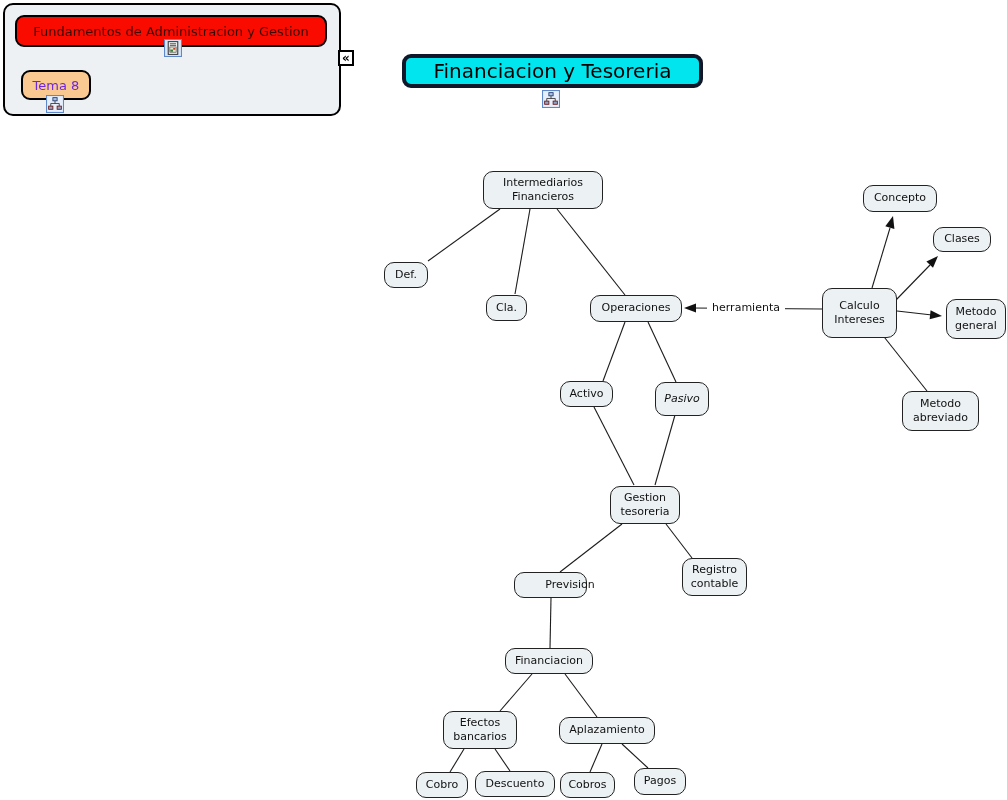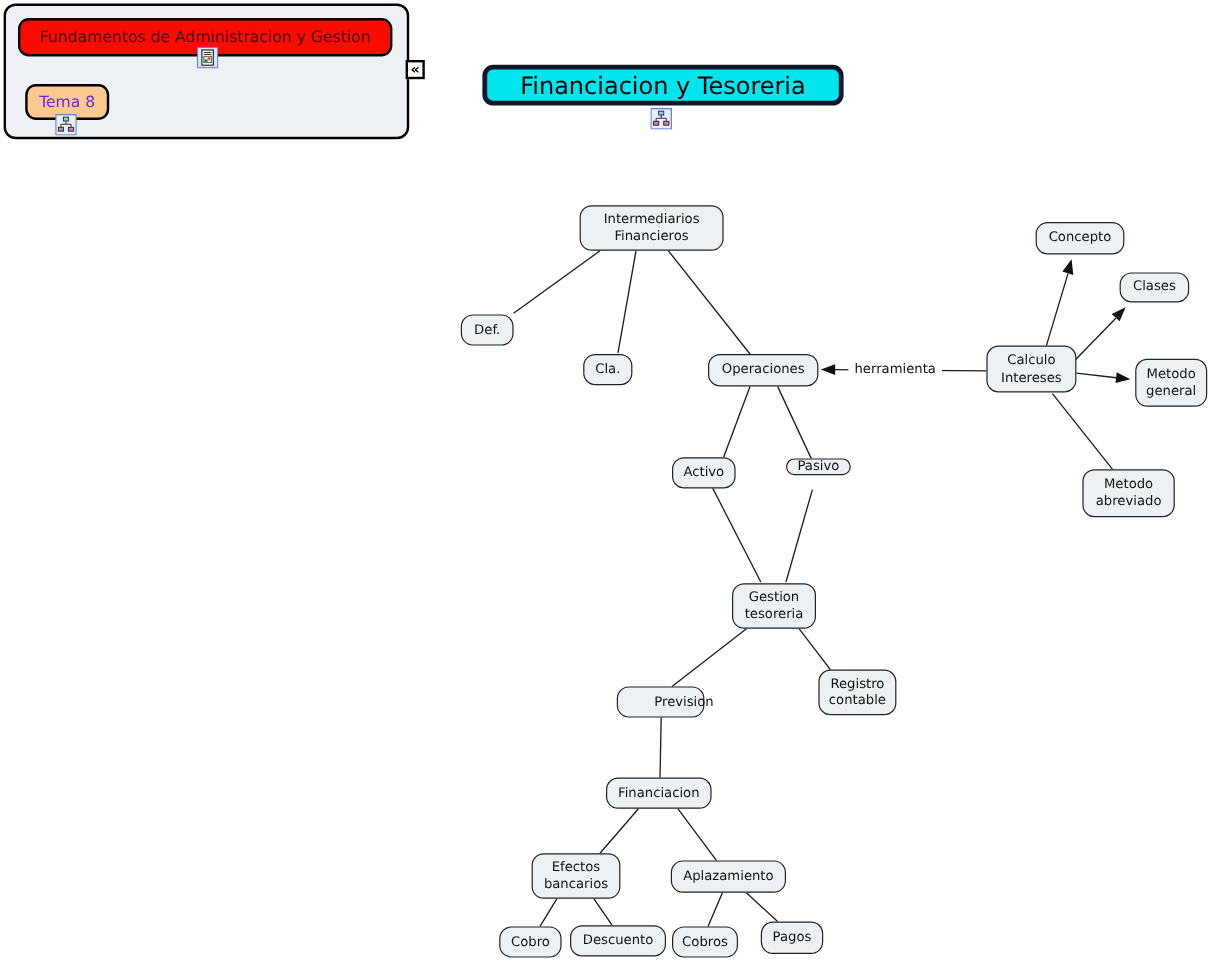--- a/index.html
+++ b/index.html
@@ -138,35 +138,35 @@
   </svg>
 
   <div class="link-label" style="left:707px;top:301px;width:78px;">herramienta</div>
 
   <div class="node" style="left:483px;top:171px;width:120px;height:38px;">Intermediarios
 Financieros</div>
   <div class="node" style="left:384px;top:262px;width:44px;height:26px;">Def.</div>
   <div class="node" style="left:486px;top:295px;width:41px;height:26px;">Cla.</div>
   <div class="node" style="left:590px;top:295px;width:92px;height:27px;">Operaciones</div>
   <div class="node" style="left:560px;top:381px;width:53px;height:26px;">Activo</div>
-  <div class="node" style="left:655px;top:382px;width:54px;height:14px;">Pasivo</div>
+  <div class="node" style="left:655px;top:382px;width:54px;height:34px;font-style:italic;">Pasivo</div>
   <div class="node" style="left:610px;top:486px;width:70px;height:38px;">Gestion
 tesoreria</div>
   <div class="node" style="left:514px;top:572px;width:73px;height:26px;padding-left:39px;">Prevision</div>
   <div class="node" style="left:682px;top:558px;width:65px;height:38px;">Registro
 contable</div>
   <div class="node" style="left:505px;top:648px;width:88px;height:26px;">Financiacion</div>
   <div class="node" style="left:443px;top:711px;width:74px;height:38px;">Efectos
 bancarios</div>
   <div class="node" style="left:559px;top:717px;width:96px;height:27px;">Aplazamiento</div>
   <div class="node" style="left:416px;top:772px;width:52px;height:26px;">Cobro</div>
   <div class="node" style="left:475px;top:771px;width:80px;height:26px;">Descuento</div>
   <div class="node" style="left:560px;top:772px;width:55px;height:26px;">Cobros</div>
   <div class="node" style="left:634px;top:768px;width:52px;height:27px;">Pagos</div>
-  <div class="node" style="left:822px;top:288px;width:75px;height:39px;">Calculo
+  <div class="node" style="left:822px;top:288px;width:75px;height:50px;">Calculo
 Intereses</div>
   <div class="node" style="left:863px;top:185px;width:74px;height:27px;">Concepto</div>
   <div class="node" style="left:933px;top:227px;width:58px;height:25px;">Clases</div>
   <div class="node" style="left:946px;top:299px;width:60px;height:40px;">Metodo
 general</div>
   <div class="node" style="left:902px;top:391px;width:77px;height:40px;">Metodo
 abreviado</div>
 
 </div>
 

